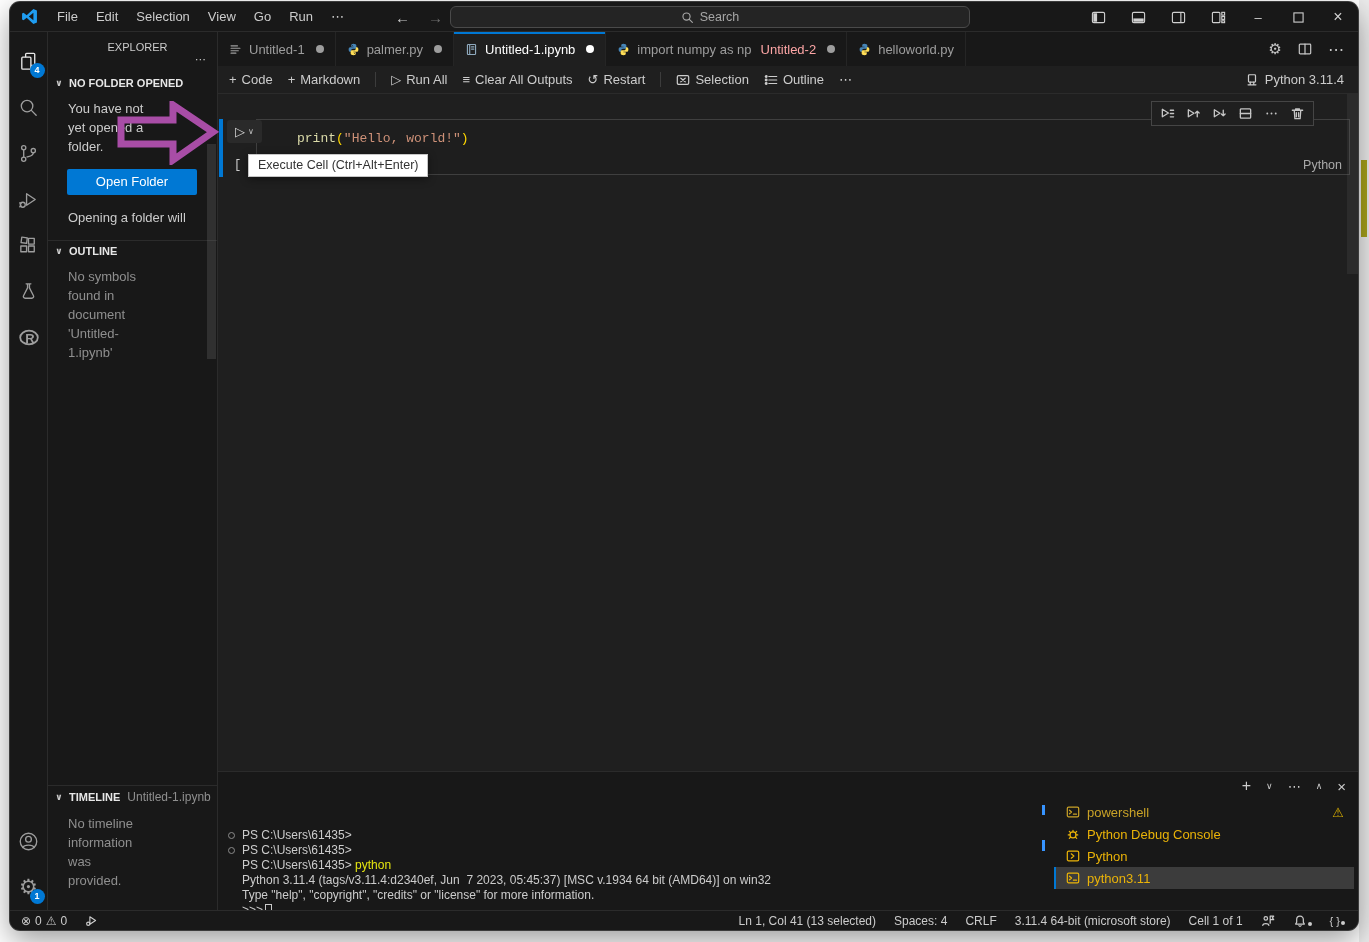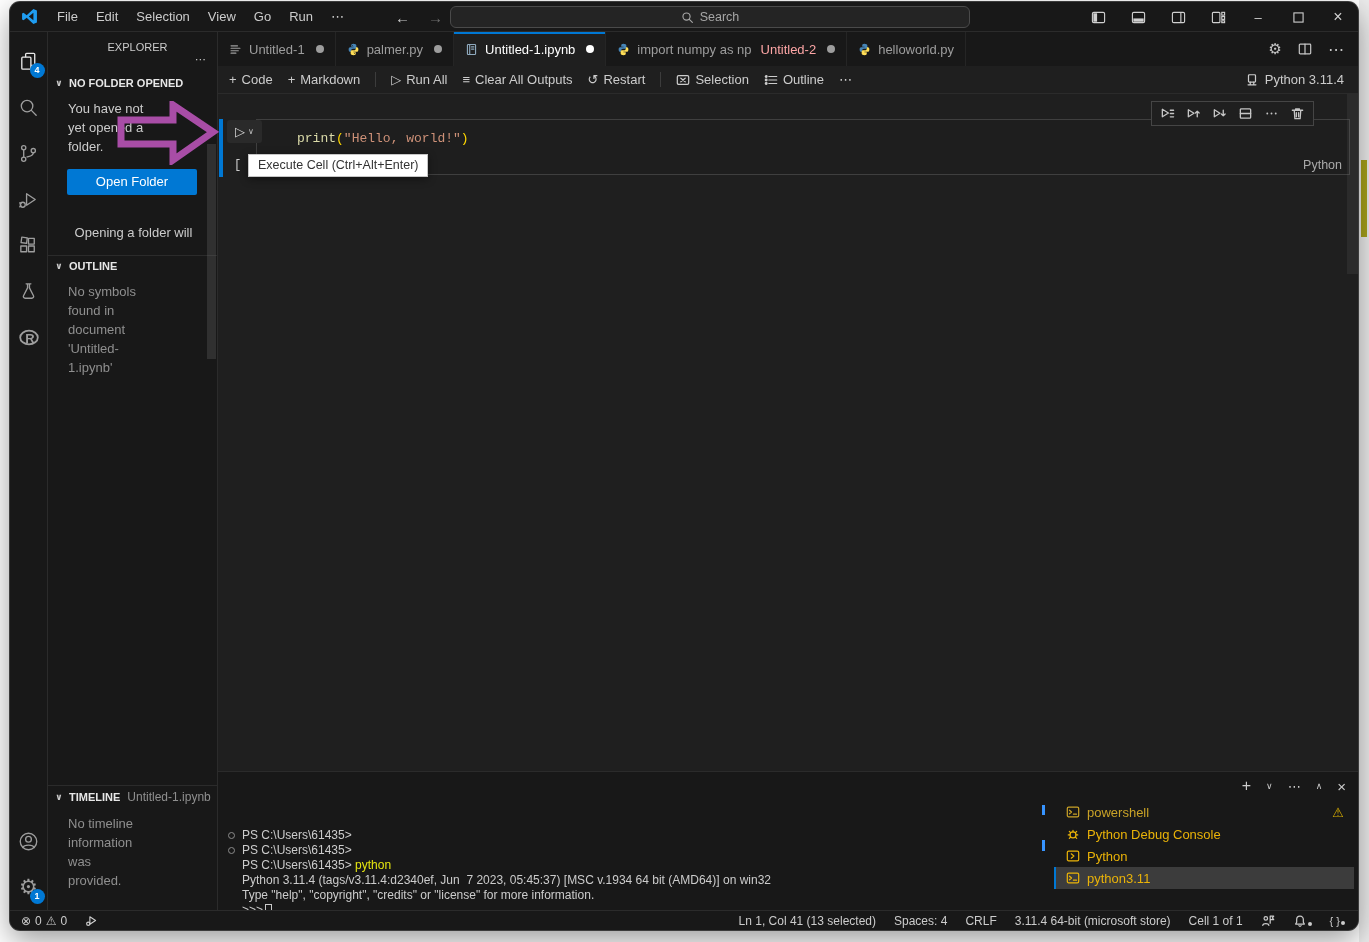--- a/index.html
+++ b/index.html
@@ -294,21 +294,21 @@
       <div class="sb-title">
         <span>EXPLORER</span>
         <span class="more">⋯</span>
       </div>
       <div class="sec-head">
         <span class="chev">∨</span>
         <span>NO FOLDER OPENED</span>
       </div>
       <div class="sb-msg" style="width:128px;">You have not yet opened a folder.</div>
       <div class="open-folder-btn">Open Folder</div>
-      <div class="sb-msg" style="padding-top:28px;text-align:center;">Opening a folder will</div>
+      <div class="sb-msg" style="padding-top:13px;">Opening a folder will</div>
       <div class="sb-outline">
         <div class="sec-head">
           <span class="chev">∨</span>
           <span>OUTLINE</span>
         </div>
         <div class="sb-msg dim" style="width:130px;">No symbols found in document 'Untitled-1.ipynb'</div>
       </div>
       <div class="sb-timeline">
         <div class="sec-head">
           <span class="chev">∨</span>

